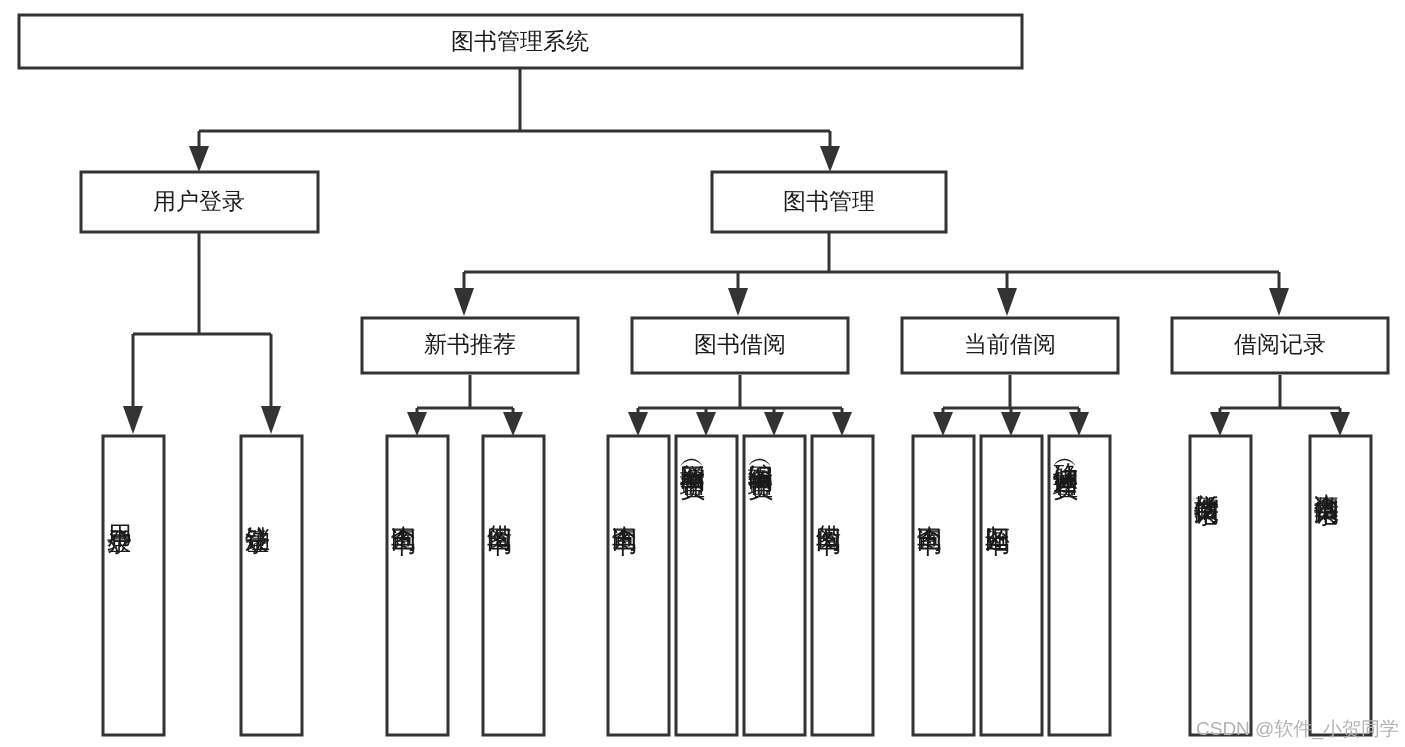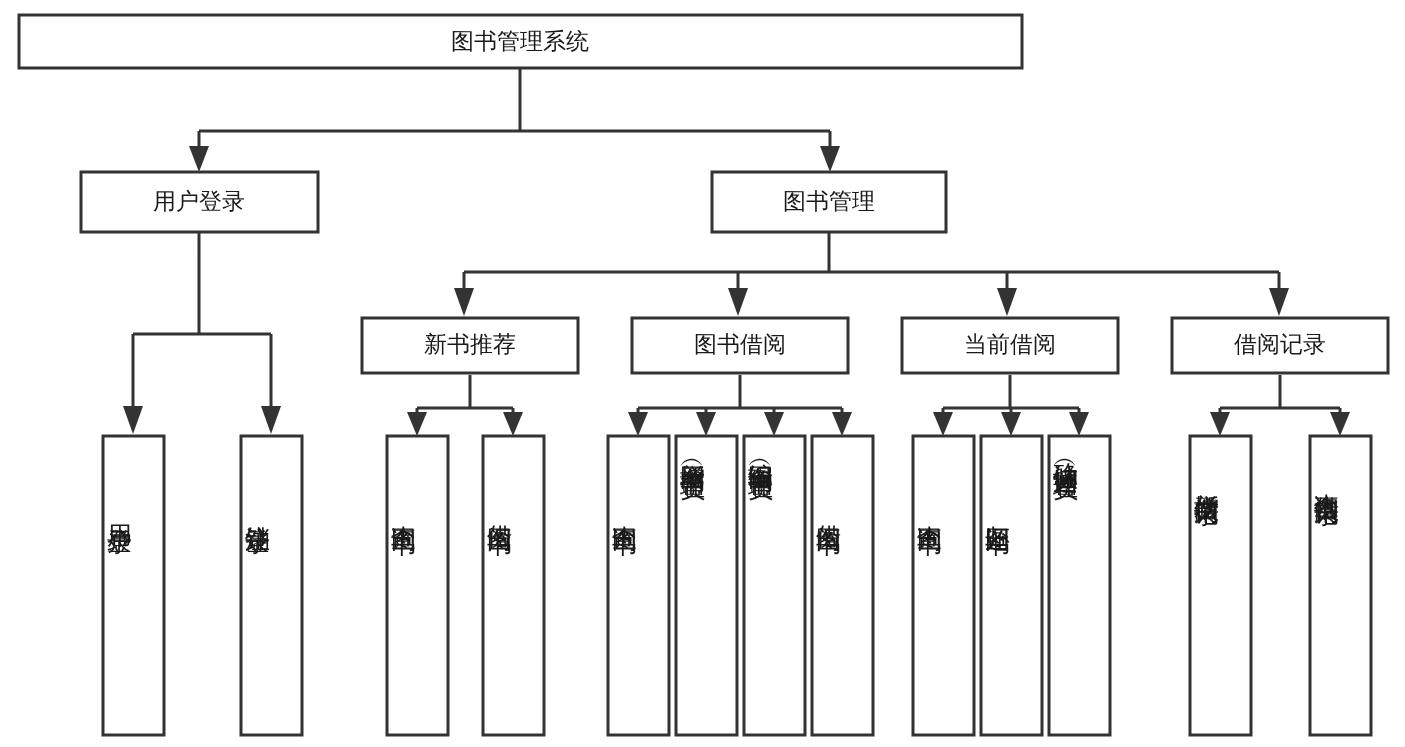--- a/index.html
+++ b/index.html
@@ -203,14 +203,15 @@
   <div class="node-label-v" style="left:611px; top:505px; height:180px;">查询图书</div>
   <div class="node-label-v" style="left:679px; top:443px; height:290px;">新增图书（管理员）</div>
   <div class="node-label-v" style="left:747px; top:443px; height:290px;">编辑图书（管理员）</div>
   <div class="node-label-v" style="left:815px; top:505px; height:180px;">借阅图书</div>
   <div class="node-label-v" style="left:916px; top:505px; height:180px;">查询图书</div>
   <div class="node-label-v" style="left:984px; top:505px; height:180px;">归还图书</div>
   <div class="node-label-v" style="left:1052px; top:443px; height:290px;">确认归还（管理员）</div>
   <div class="node-label-v" style="left:1193px; top:473px; height:250px;">新增借阅记录</div>
   <div class="node-label-v" style="left:1313px; top:473px; height:250px;">查询借阅记录</div>
 
+  <div class="watermark" style="left:1196px; top:716px;">CSDN @软件_小贺同学</div>
 
 </div>
 
 </body></html>

